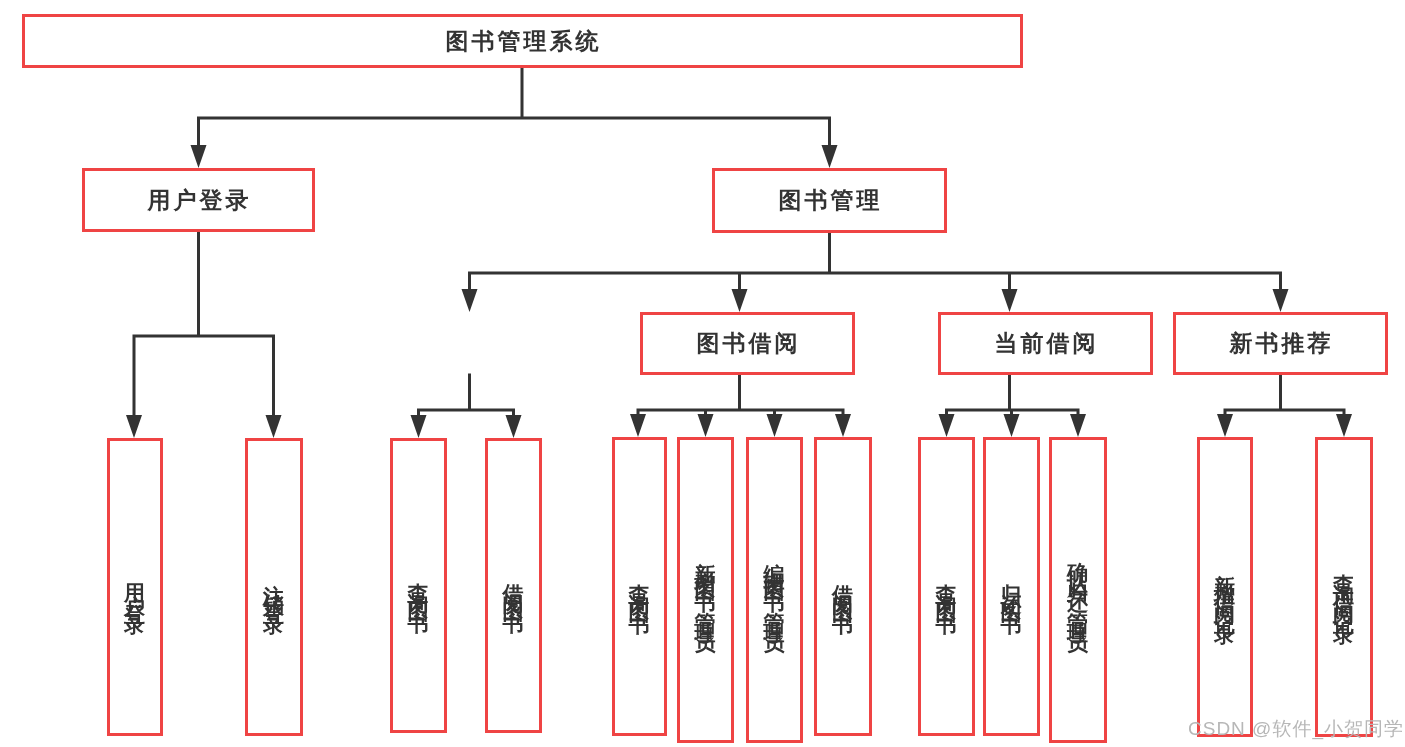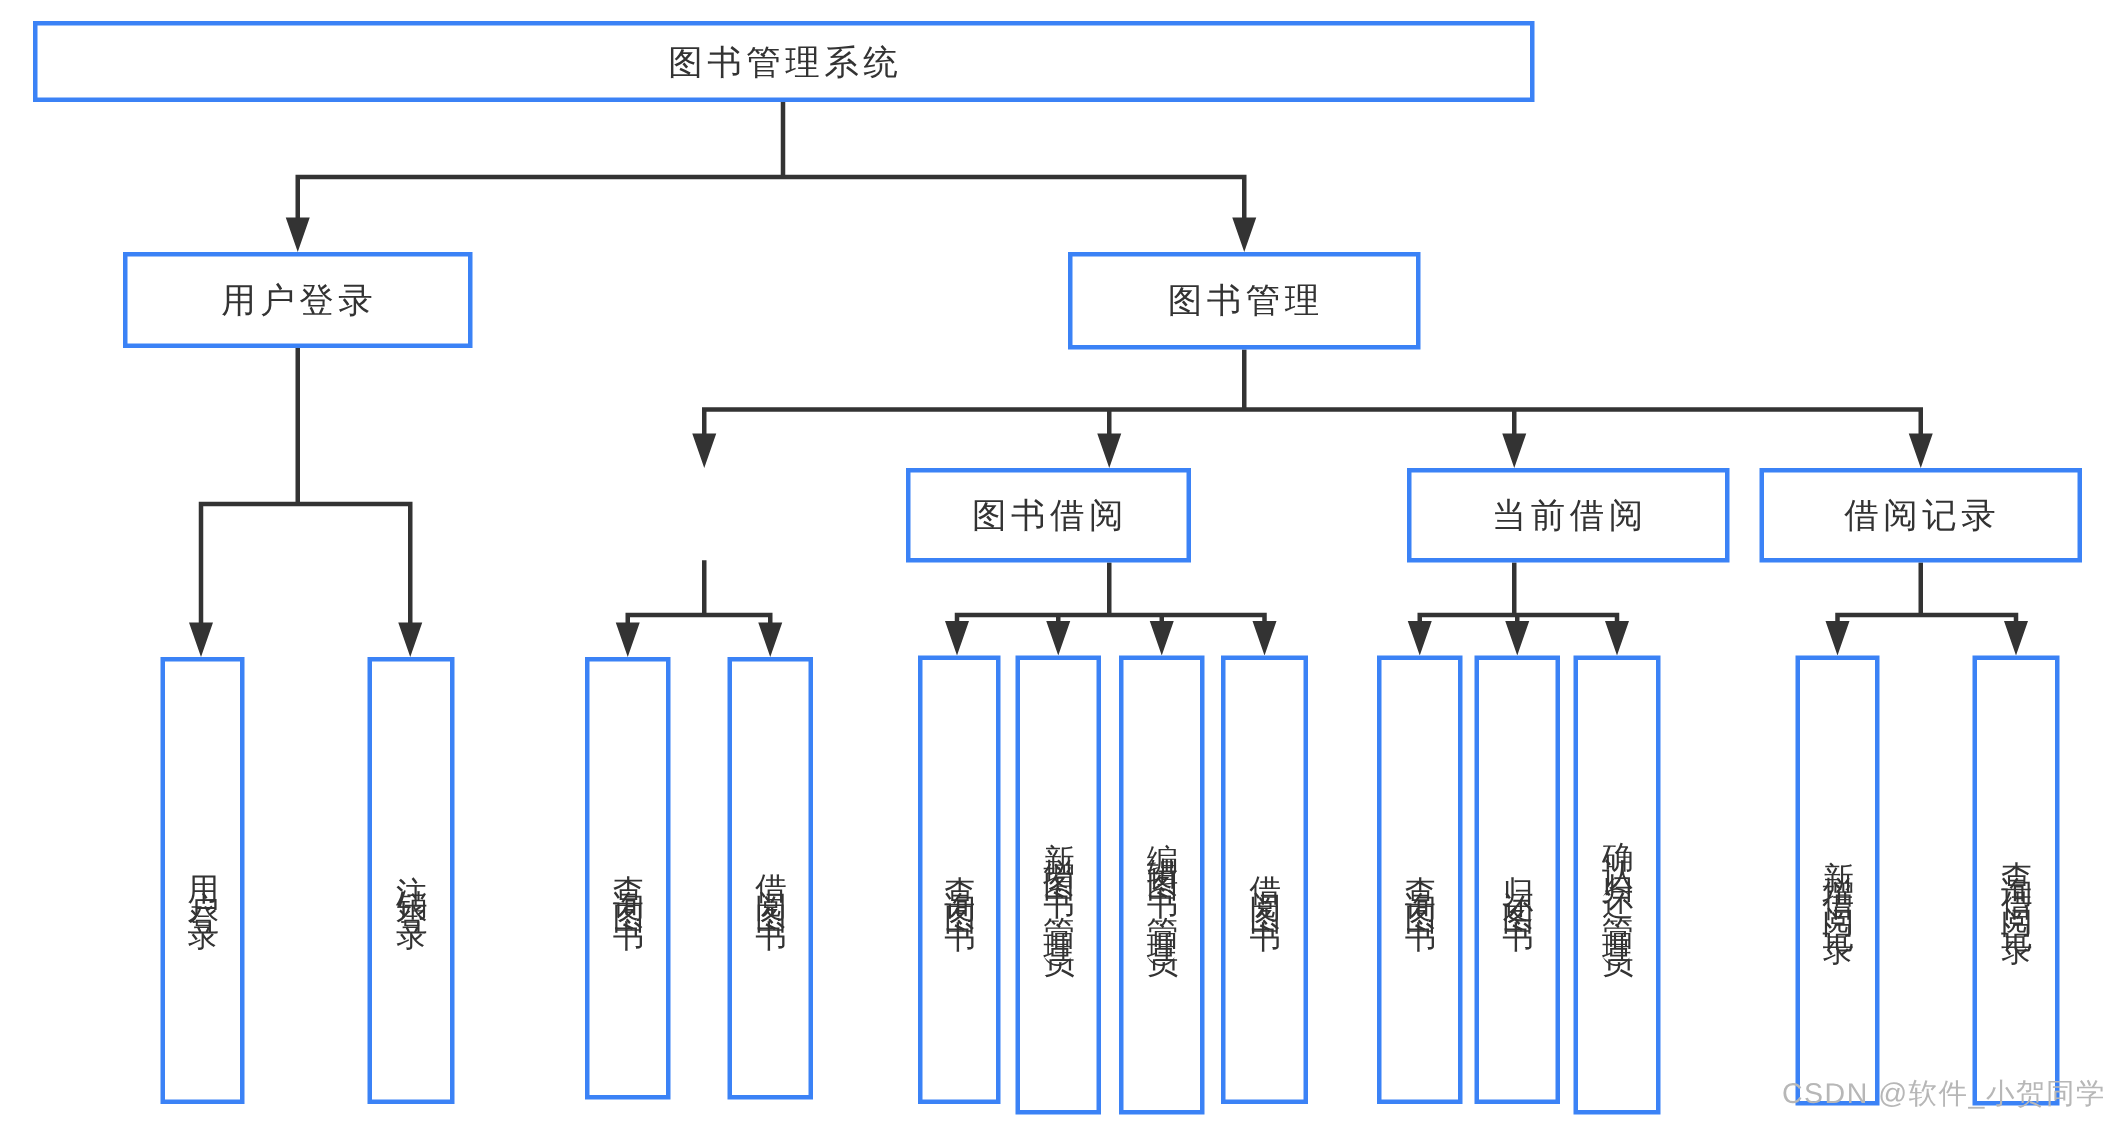--- a/index.html
+++ b/index.html
@@ -5,23 +5,23 @@
   html,body{margin:0;padding:0;}
   body{
     width:1405px;height:747px;position:relative;overflow:hidden;
     background:#ffffff;
     font-family:"Liberation Sans","DejaVu Sans",sans-serif;
   }
   .stage{position:absolute;inset:0;}
   svg.connectors{position:absolute;left:0;top:0;}
   .node{
     position:absolute;box-sizing:border-box;
-    border:3px solid #3b82f6;background:#ffffff;
+    border:3px solid #ef4444;background:#ffffff;
     display:flex;align-items:center;justify-content:center;
-    color:#333333;z-index:2;
+    color:#333333;z-index:2;font-weight:bold;
   }
   .node.h{font-size:23px;letter-spacing:3px;}
   .node.h .lbl{transform:translateX(1px);white-space:nowrap;}
   .node.v .lbl{
     writing-mode:vertical-rl;text-orientation:mixed;
     font-size:21px;letter-spacing:10px;line-height:1;
     white-space:nowrap;
   }
   .watermark{
     position:absolute;left:1188px;top:716px;z-index:3;
@@ -94,28 +94,28 @@
     <span class="lbl">图书管理系统</span>
   </div>
 
   <div class="node h" style="left:82px;top:168px;width:233px;height:64px;">
     <span class="lbl">用户登录</span>
   </div>
   <div class="node h" style="left:712px;top:168px;width:235px;height:65px;">
     <span class="lbl">图书管理</span>
   </div>
 
-  <div class="node h" style="left:604px;top:312px;width:190px;height:63px;">
+  <div class="node h" style="left:640px;top:312px;width:215px;height:63px;">
     <span class="lbl">图书借阅</span>
   </div>
   <div class="node h" style="left:902px;top:312px;width:215px;height:63px;margin-left:36px;">
     <span class="lbl">当前借阅</span>
   </div>
   <div class="node h" style="left:1173px;top:312px;width:215px;height:63px;">
-    <span class="lbl">借阅记录</span>
+    <span class="lbl">新书推荐</span>
   </div>
 
   <div class="node v" style="left:107px;top:438px;width:56px;height:298px;">
     <span class="lbl">用户登录</span>
   </div>
   <div class="node v" style="left:245px;top:438px;width:58px;height:298px;">
     <span class="lbl">注销登录</span>
   </div>
 
   <div class="node v" style="left:390px;top:438px;width:57px;height:295px;">

